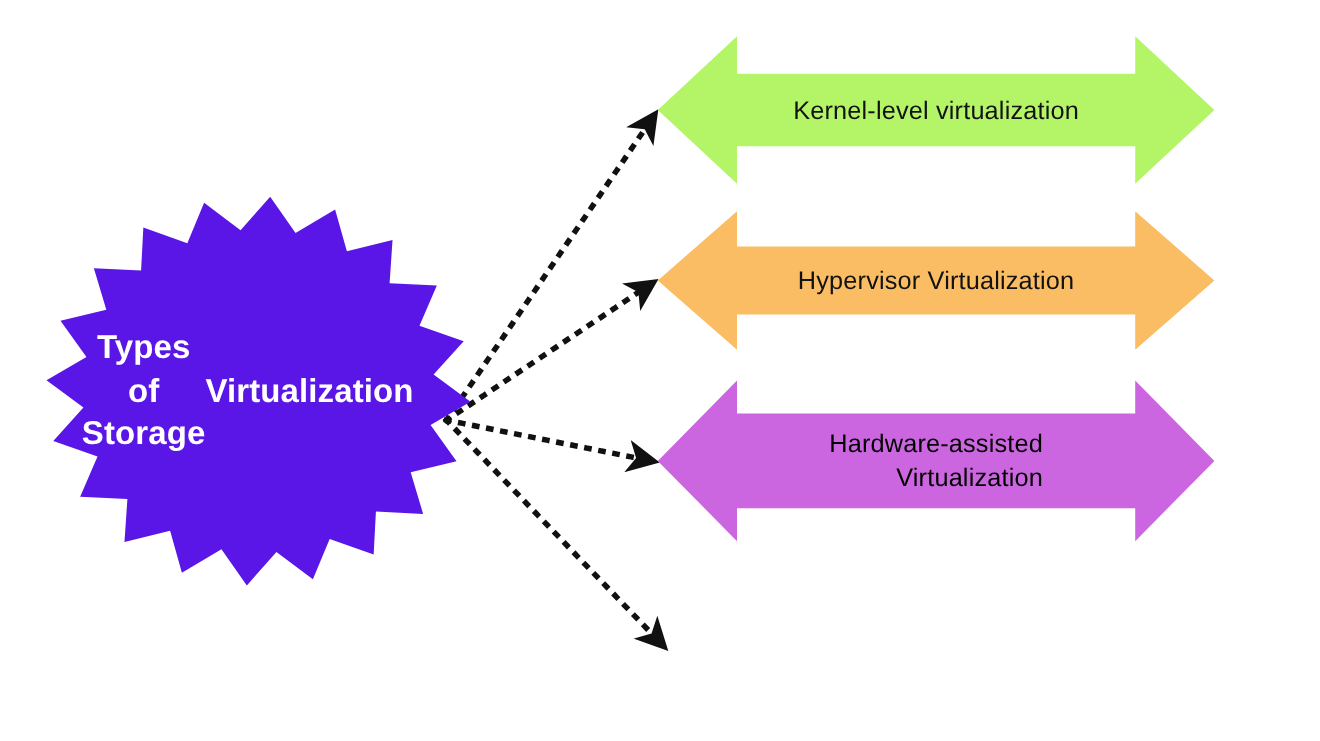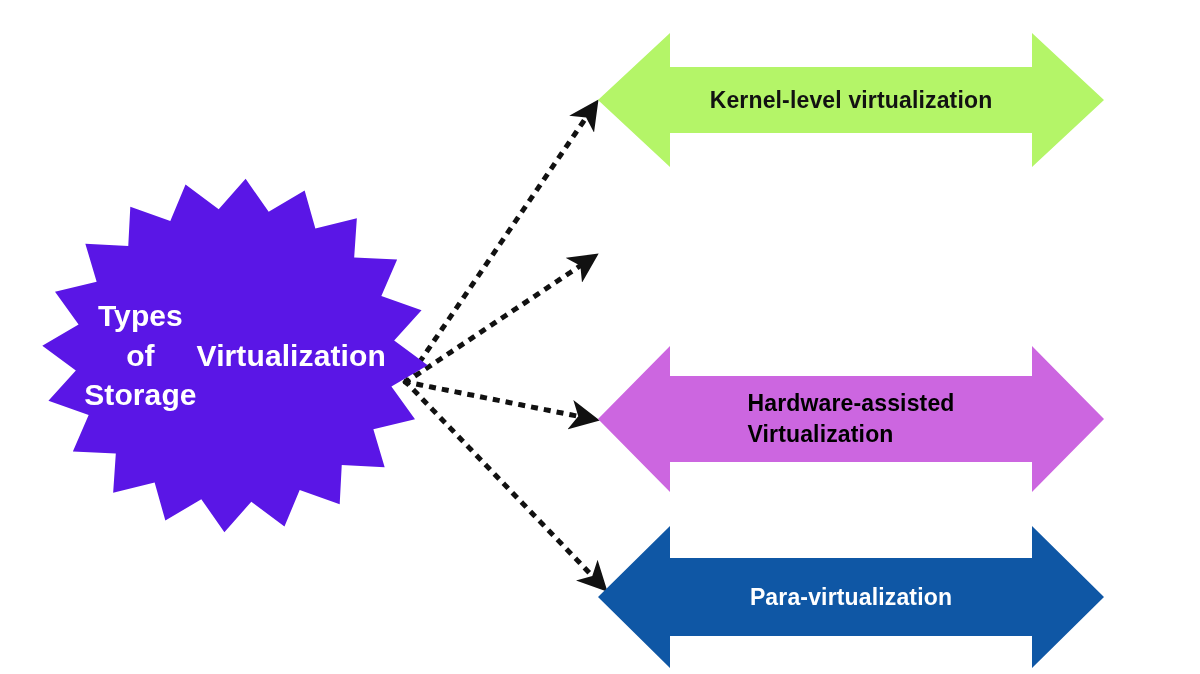--- a/index.html
+++ b/index.html
@@ -31,21 +31,21 @@
     height: 100%;
   }
   #burst-label {
     position: absolute;
     left: 0;
     top: 0;
     width: 390px;
     height: 355px;
     display: flex;
     align-items: center;
-    justify-content: center;
+    justify-content: flex-end;
     text-align: center;
     color: #ffffff;
     font-size: 30px;
     font-weight: bold;
     line-height: 1.32;
     letter-spacing: 0.1px;
     padding: 0 54px;
     box-sizing: border-box;
   }
   
@@ -68,23 +68,23 @@
   }
   .arrow-text {
     position: absolute;
     left: 0;
     top: 0;
     right: 0;
     bottom: 0;
     display: flex;
     align-items: center;
     justify-content: center;
-    text-align: left;
+    text-align: right;
     font-size: 23px;
-    font-weight: bold;
+    font-weight: normal;
     line-height: 1.34;
     letter-spacing: 0.15px;
     padding: 0 90px;
     box-sizing: border-box;
     white-space: pre-line;
   }
   #arrow-0 { left: 598px; top: 33px;  width: 506px; height: 134px; }
   #arrow-1 { left: 598px; top: 192px; width: 506px; height: 126px; }
   #arrow-2 { left: 598px; top: 346px; width: 506px; height: 146px; }
   #arrow-3 { left: 598px; top: 526px; width: 506px; height: 142px; }
@@ -119,29 +119,29 @@
     </div>
   </div>
 
   <div class="arrow-item" id="arrow-0">
     <svg viewBox="0 0 506 134" preserveAspectRatio="none">
       <polygon class="arrow-poly" points="0,67 72,0 72,34 434,34 434,0 506,67 434,134 434,100 72,100 72,134" fill="#b4f568"></polygon>
     </svg>
     <div class="arrow-text" style="color: rgb(18, 18, 18);">Kernel-level virtualization</div>
   </div>
 
+  <div class="arrow-item" id="arrow-1">
+    <svg viewBox="0 0 506 126" preserveAspectRatio="none">
+      <polygon class="arrow-poly" points="0,63 72,0 72,32 434,32 434,0 506,63 434,126 434,94 72,94 72,126" fill="#fbbd63"></polygon>
+    </svg>
+    <div class="arrow-text" style="color: rgb(18, 18, 18);">Hypervisor Virtualization</div>
+  </div>
 
   <div class="arrow-item" id="arrow-2">
     <svg viewBox="0 0 506 146" preserveAspectRatio="none">
       <polygon class="arrow-poly" points="0,73 72,0 72,30 434,30 434,0 506,73 434,146 434,116 72,116 72,146" fill="#cc66e0"></polygon>
     </svg>
     <div class="arrow-text" style="color: #000000;">Hardware-assisted
 Virtualization</div>
   </div>
 
-  <div class="arrow-item" id="arrow-3">
-    <svg viewBox="0 0 506 142" preserveAspectRatio="none">
-      <polygon class="arrow-poly" points="0,71 72,0 72,32 434,32 434,0 506,71 434,142 434,110 72,110 72,142" fill="#0f57a5"></polygon>
-    </svg>
-    <div class="arrow-text" style="color: rgb(255, 255, 255);">Para-virtualization</div>
-  </div>
 
 </div>
 
 </body></html>

